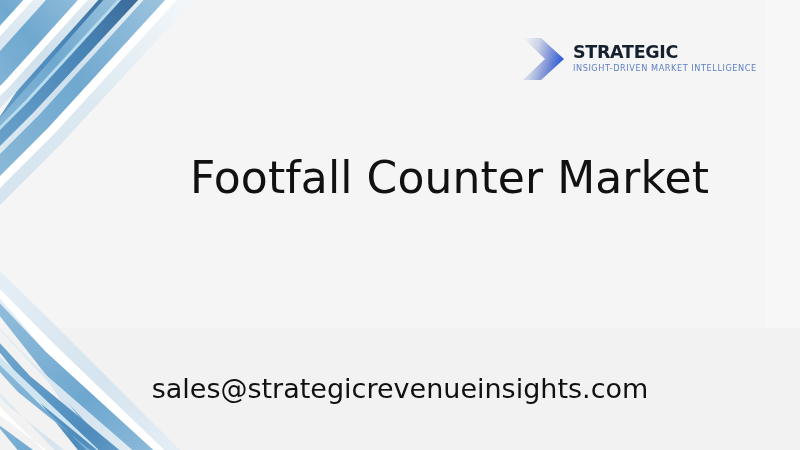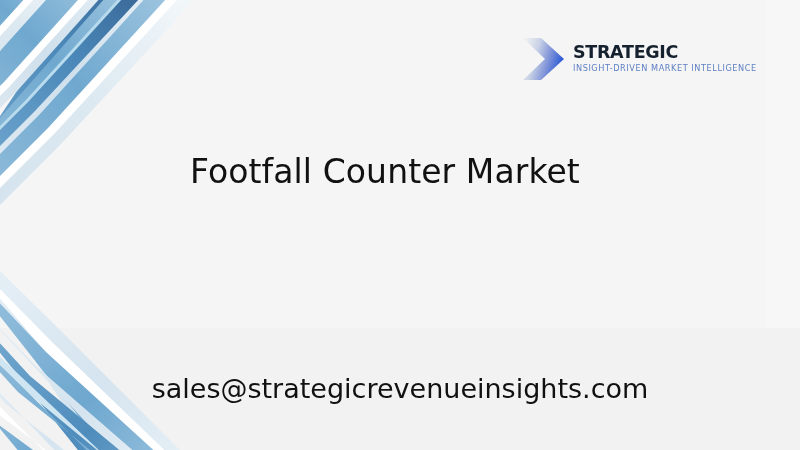--- a/index.html
+++ b/index.html
@@ -84,21 +84,21 @@
     white-space: nowrap;
     margin-top: 0;
   }
 
   
   .title {
     position: absolute;
     left: 190px;
     top: 152px;
     font-family: "DejaVu Sans", sans-serif;
-    font-size: 33px;
+    font-size: 44px;
     font-weight: normal;
     color: #111111;
     letter-spacing: 0.1px;
     white-space: nowrap;
   }
 
   
   .email {
     position: absolute;
     left: 0;

